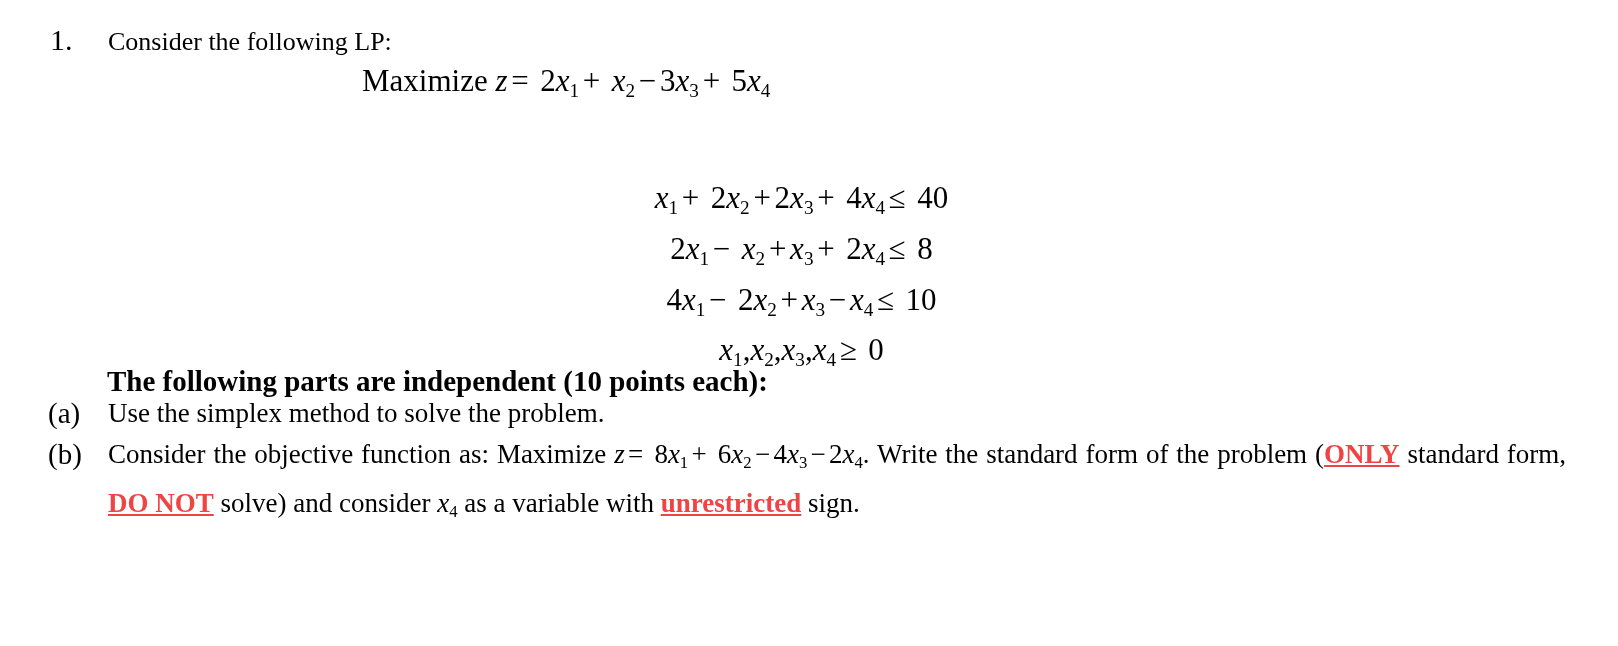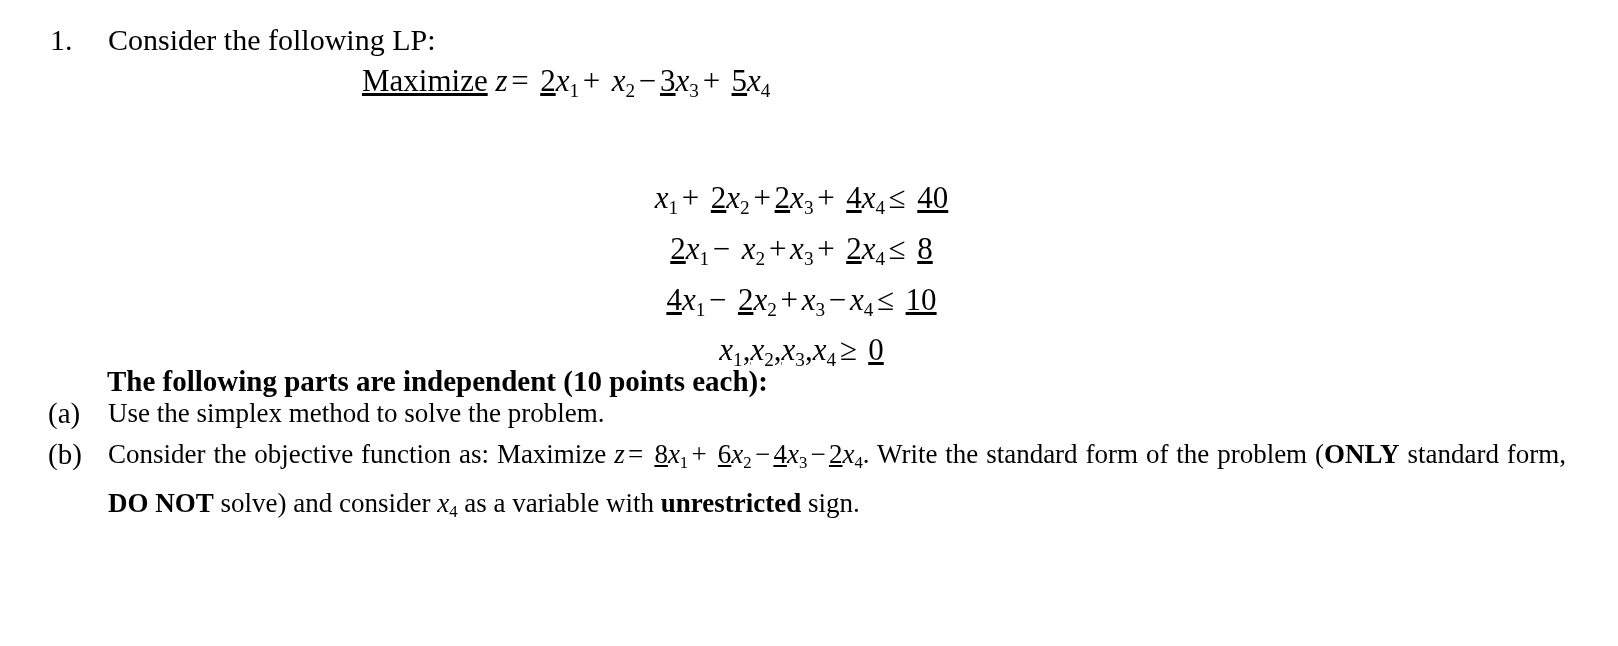--- a/index.html
+++ b/index.html
@@ -30,36 +30,35 @@
     top: 22px;
     display: flex;
     align-items: baseline;
   }
   .item-marker {
     width: 58px;
     font-size: 30px;
     line-height: 36px;
   }
   .item-text {
-    font-size: 30px;
+    font-size: 26px;
     line-height: 36px;
     white-space: nowrap;
   }
 
   
   .math {
     font-family: "Liberation Serif", "DejaVu Serif", serif;
     white-space: nowrap;
   }
   .mi {               
     font-style: italic;
   }
   .mn {               
     font-style: normal;
-    text-decoration: underline;
   }
   .mo {               
     font-style: normal;
     padding: 0 .12em;
   }
   .msub-up {
     font-size: .62em;
     vertical-align: -0.30em;
     font-style: normal;
   }
@@ -120,22 +119,23 @@
   .part-body {
     flex: 1 1 auto;
     font-size: 27px;
     line-height: 41px;
   }
   .part-body.justify {
     text-align: justify;
     text-align-last: left;
   }
   .emph-red {
-    color: #000000;
+    color: #ef4444;
     font-weight: bold;
+    text-decoration: underline;
     text-underline-offset: 2px;
   }
   .nowrap { white-space: nowrap; }
 </style>
 </head>
 <body>
 
 <div class="page">
 
   <div class="item-row">

